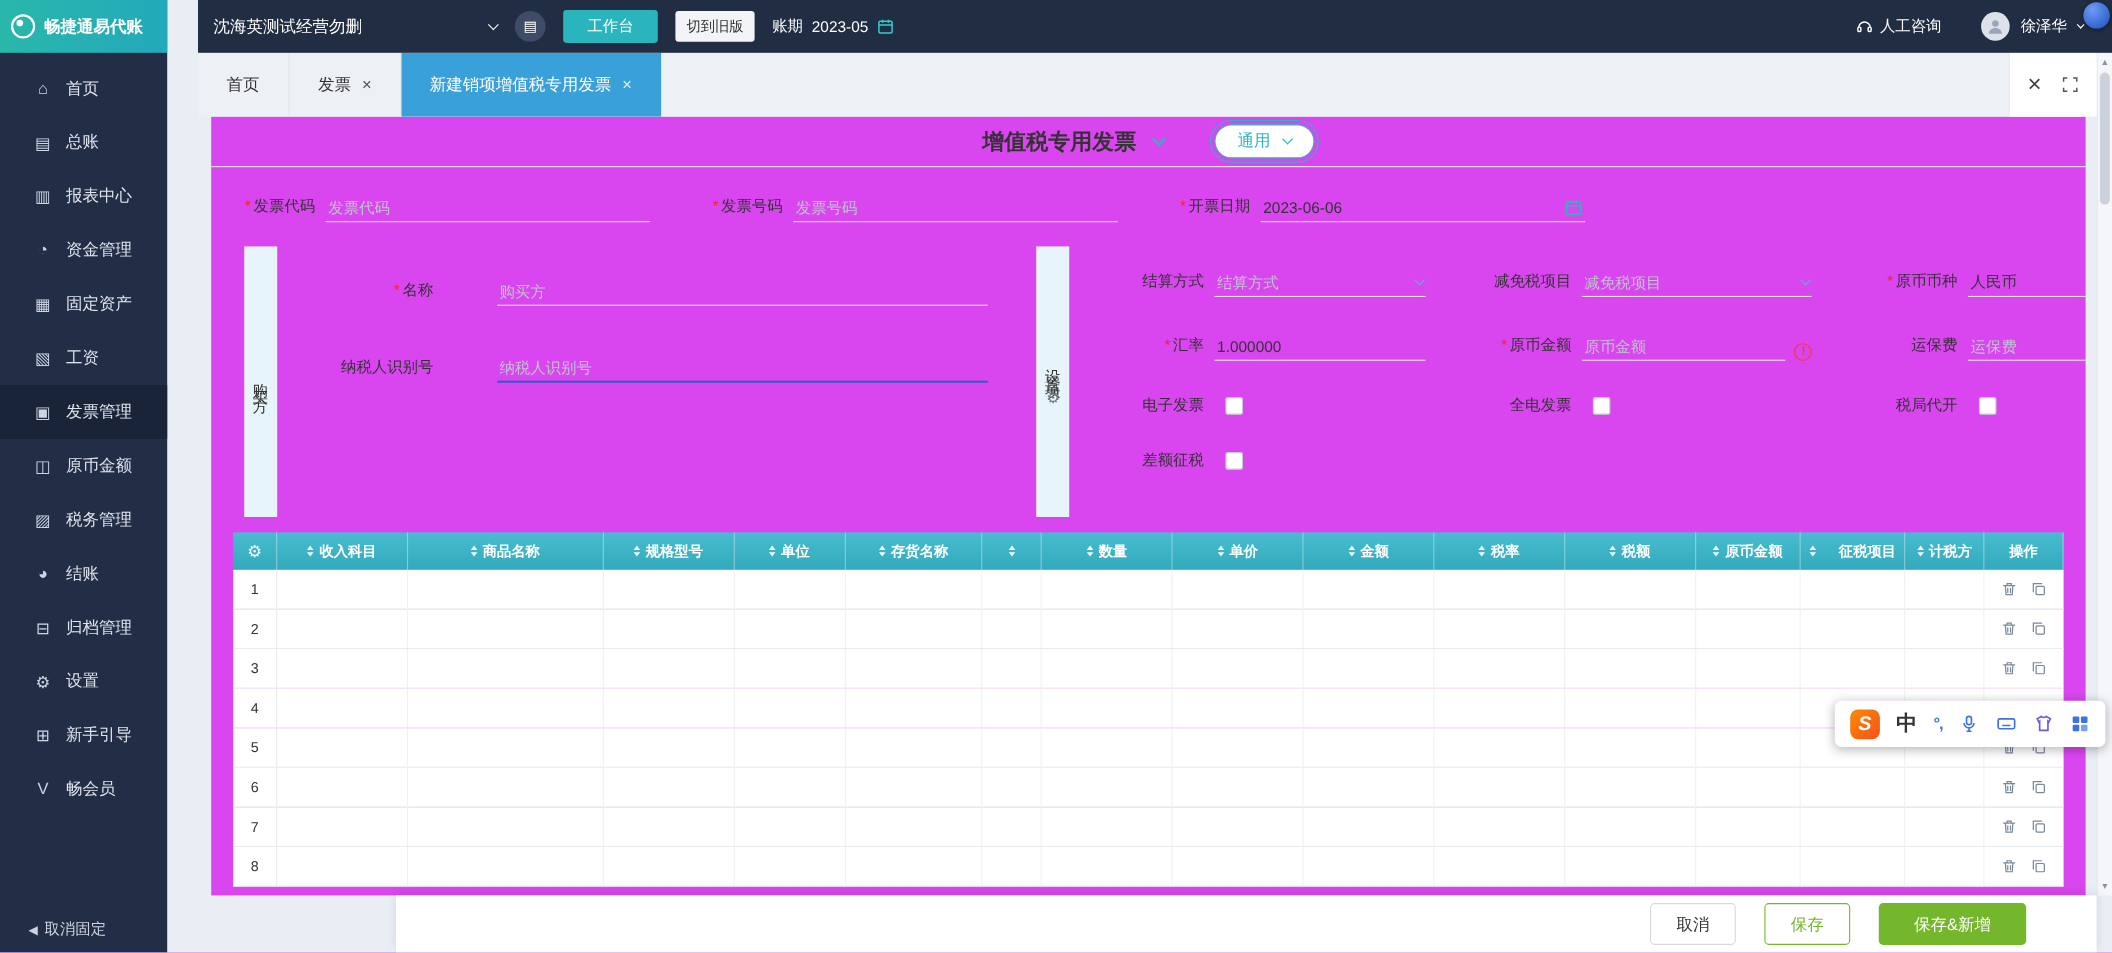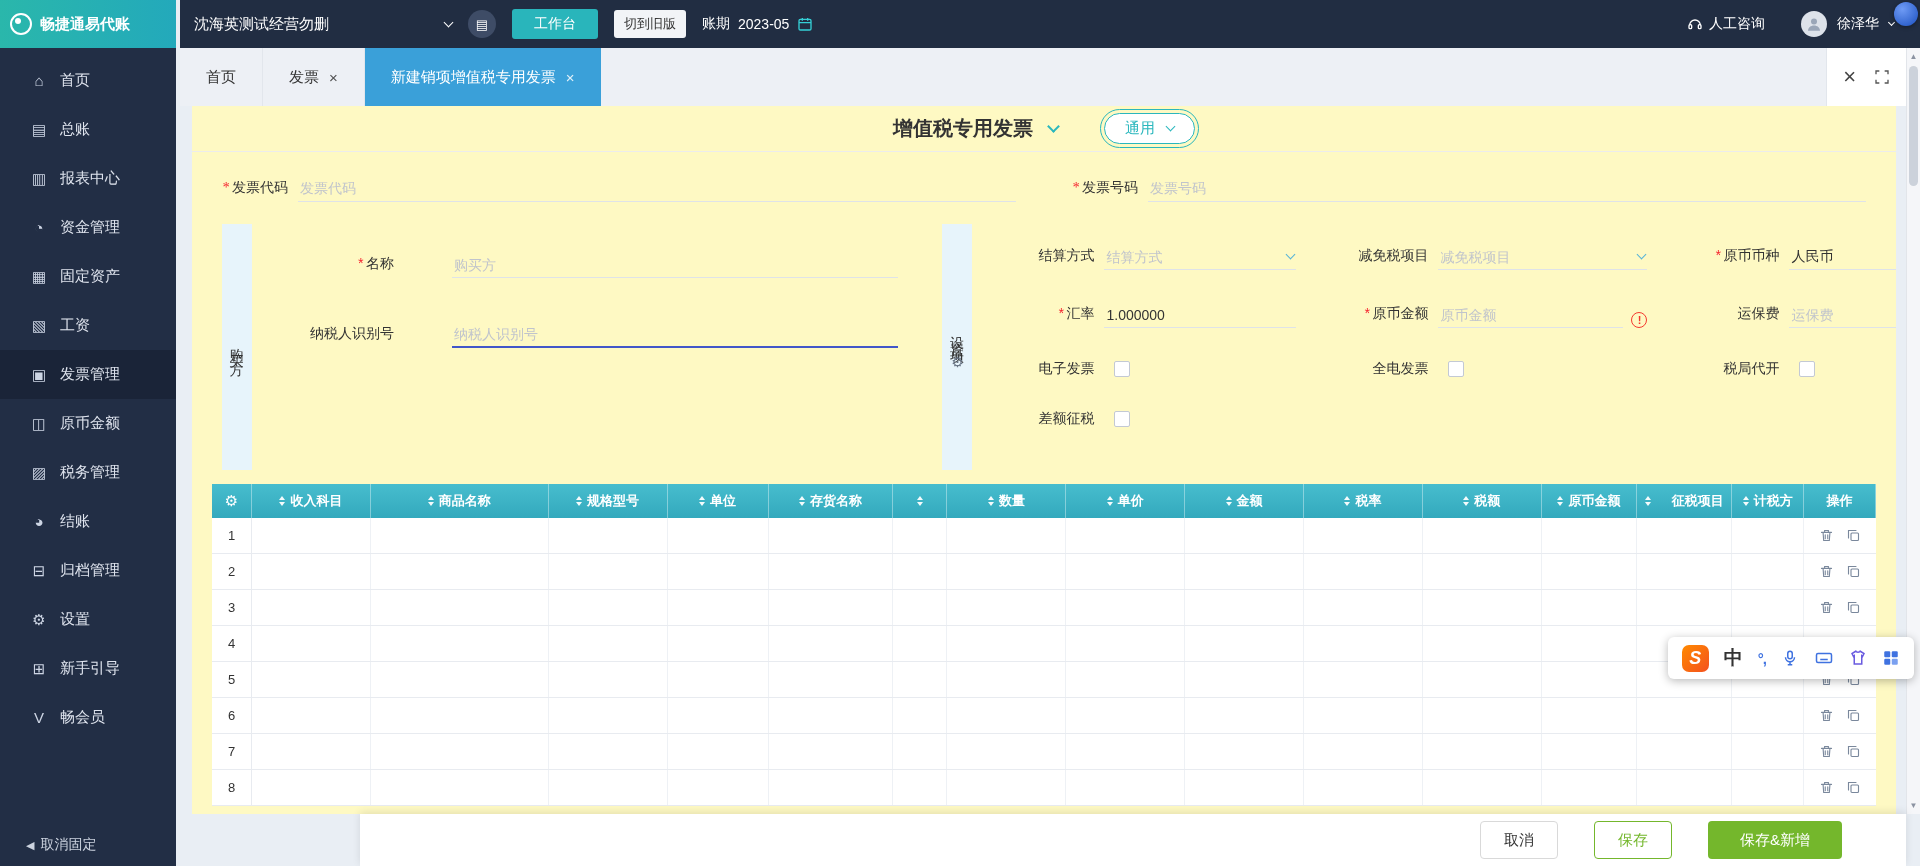--- a/index.html
+++ b/index.html
@@ -2,21 +2,21 @@
 <html><head>
 <meta charset="utf-8">
 <style>
   * { box-sizing: border-box; margin: 0; padding: 0; }
   html,body { width:1920px; height:866px; overflow:hidden; }
   body {
     font-family: "Liberation Sans","DejaVu Sans",sans-serif;
     background:#e9eef4; position:relative; font-size:14px; color:#333;
   }
   
-  .sidebar { position:absolute; left:0; top:0; bottom:0; width:176px; background:#222e45; z-index:5; }
+  .sidebar { position:absolute; left:0; top:0; bottom:0; width:152px; background:#222e45; z-index:5; }
   .logo { height:48px; background:linear-gradient(90deg,#2ab7ab,#23a9bb); display:flex; align-items:center; gap:8px; padding:0 10px; }
   .logo-mark { width:22px; height:22px; border:2.5px solid #fff; border-radius:50%; position:relative; flex:0 0 auto; }
   .logo-mark::after{ content:""; position:absolute; left:3px; top:3px; width:6px; height:6px; background:#fff; border-radius:50%; }
   .logo-text { color:#fff; font-size:15px; font-weight:bold; white-space:nowrap; }
   #sidebar-nav { padding-top:8px; }
   .side-item { height:49px; display:flex; align-items:center; gap:12px; padding-left:30px; cursor:pointer; color:#dfe4ee; }
   .side-item.active { background:#1a2438; }
   .side-icon { width:18px; font-size:15px; color:#cdd5e4; text-align:center; }
   .side-label { font-size:15px; }
   .unpin { position:absolute; bottom:12px; left:26px; color:#ccd3df; font-size:14px; display:flex; align-items:center; gap:6px; cursor:pointer; }
@@ -46,25 +46,25 @@
   #tabs { display:flex; height:100%; }
   .tab { display:flex; align-items:center; gap:10px; padding:0 26px; font-size:15px; color:#333; cursor:pointer; border-right:1px solid #e2e6ec; }
   .tab.active { background:#3aa0d9; color:#fff; border-right:none; }
   .tab-close { font-size:15px; line-height:1; opacity:.85; cursor:pointer; }
   .tab-close::before { content:"×"; }
   .tab-actions { margin-left:auto; height:100%; background:#fff; display:flex; align-items:center; gap:18px; padding:0 16px; border-left:1px solid #e2e6ec; }
   .ta-close { font-size:22px; color:#444; cursor:pointer; line-height:1; }
   .ta-full { display:flex; cursor:pointer; }
   
   .content { position:absolute; left:180px; right:14px; top:106px; bottom:0; }
-  .panel { position:absolute; left:12px; right:10px; top:0; bottom:52px; background:#fef9c3; overflow:hidden; }
+  .panel { position:absolute; left:12px; right:10px; top:0; bottom:52px; background:#d946ef; overflow:hidden; }
   .title-row { height:46px; display:flex; align-items:center; justify-content:center; gap:16px; border-bottom:1px solid #ececec; }
   .title-row h1 { font-size:20px; font-weight:bold; color:#333; }
   .pill { display:inline-flex; align-items:center; gap:12px; padding:5px 20px; border:1.5px solid #2ab7bd; border-radius:18px; color:#2ab7bd; font-size:15px; background:#fff; outline:1px solid #2ab7bd; outline-offset:3px; margin-left:30px; cursor:pointer; }
-  .form-row1 { display:grid; grid-template-columns:repeat(2,1fr); gap:0 56px; padding:24px 30px 4px;font-family:Liberation Serif, serif; }
+  .form-row1 { display:grid; grid-template-columns:repeat(4,1fr); gap:0 56px; padding:24px 30px 4px; }
   .field { display:flex; align-items:flex-end; }
   .field > label { white-space:nowrap; margin-right:10px; padding-bottom:5px; font-size:14px; color:#333; }
   .ufield { flex:1; display:flex; align-items:center; border-bottom:1px solid #dfe3e8; padding:2px 2px; min-height:26px; }
   .ufield input { border:none; outline:none; background:transparent; flex:1; font-size:14px; color:#333; font-family:inherit; min-width:0; }
   .ufield input::placeholder { color:#c0c4cc; }
   .ufield.focused { border-bottom:2px solid #4257c9; }
   .cal { flex:0 0 auto; margin-left:6px; }
   
   .mid { display:flex; margin:18px 30px 0; min-height:246px; }
   .vstrip { flex:0 0 30px; background:#e7f4fb; display:flex; flex-direction:column; align-items:center; justify-content:center; gap:8px; }
@@ -87,21 +87,21 @@
   .sort { display:inline-flex; flex-direction:column; gap:2px; cursor:pointer; }
   .sort i { width:0; height:0; border-left:3.5px solid transparent; border-right:3.5px solid transparent; }
   .sort .up { border-bottom:4px solid rgba(255,255,255,.95); }
   .sort .down { border-top:4px solid rgba(255,255,255,.95); }
   .g-tr { display:flex; height:36px; background:#fff; border-bottom:1px solid #e8ebf0; }
   .g-num { flex:0 0 40px; display:flex; align-items:center; justify-content:center; font-size:13px; color:#333; border-right:1px solid #e8ebf0; }
   .g-td { border-right:1px solid #eef1f5; min-width:0; }
   .g-op { flex:0 0 72px; display:flex; align-items:center; justify-content:center; gap:12px; }
   .op-btn { display:inline-flex; cursor:pointer; }
   
-  .footer-bar { position:absolute; left:180px; right:0; bottom:0; height:52px; background:#fff; box-shadow:0 -2px 8px rgba(0,0,0,.10); display:flex; align-items:center; justify-content:flex-end; gap:36px; padding-right:64px; z-index:8; }
+  .footer-bar { position:absolute; left:180px; right:0; bottom:0; height:52px; background:#fff; box-shadow:0 -2px 8px rgba(0,0,0,.10); display:flex; align-items:center; justify-content:flex-end; gap:26px; padding-right:64px; z-index:8; }
   .btn { height:38px; border-radius:4px; font-size:15px; cursor:pointer; font-family:inherit; }
   .btn-cancel { width:78px; background:#fff; border:1px solid #d9d9d9; color:#333; }
   .btn-save { width:78px; background:#fff; border:1px solid #74b72c; color:#74b72c; }
   .btn-save-new { width:134px; background:#74b72c; border:none; color:#fff; }
   
   .rail { position:absolute; right:0; top:48px; bottom:52px; width:14px; background:#f5f6f9; border-left:1px solid #e2e5ea; z-index:3; }
   .rail-up,.rail-down { position:absolute; left:0; width:100%; text-align:center; font-size:8px; color:#8b93a2; cursor:pointer; }
   .rail-up { top:4px; } .rail-down { bottom:4px; }
   .rail-thumb { position:absolute; left:2px; top:18px; width:9px; height:120px; background:#ccd2db; border-radius:5px; cursor:grab; }
   .blue-ball { position:absolute; right:2px; top:2px; width:24px; height:24px; border-radius:50%; background:radial-gradient(circle at 35% 30%,#6f9bf5,#1b50c0); box-shadow:0 1px 4px rgba(0,0,0,.4); z-index:20; cursor:pointer; }
@@ -277,20 +277,30 @@
           <div class="ufield">
               <input placeholder="发票代码" style="">
             </div>
         </div>
         <div class="field">
           <label><i class="star"></i><span>发票号码</span></label>
           <div class="ufield">
               <input placeholder="发票号码" style="">
             </div>
         </div>
+        <div class="field">
+          <label><i class="star"></i><span>开票日期</span></label>
+          <div class="ufield">
+            <input value="2023-06-06" style="">
+            <svg class="cal" width="17" height="17" viewBox="0 0 24 24" fill="none" stroke="#2ab7bd" stroke-width="2">
+                <rect x="3" y="5" width="18" height="16" rx="2"></rect>
+                <path d="M8 3v4M16 3v4M3 10h18"></path>
+              </svg>
+          </div>
+        </div>
       </div>
 
       <div class="mid">
         <div class="vstrip">
           <span class="vtext">购买方</span>
         </div>
         <div class="buyer-fields">
           <div class="b-row">
             <label><i class="star"></i><span>名称</span></label>
             <div class="ufield">

